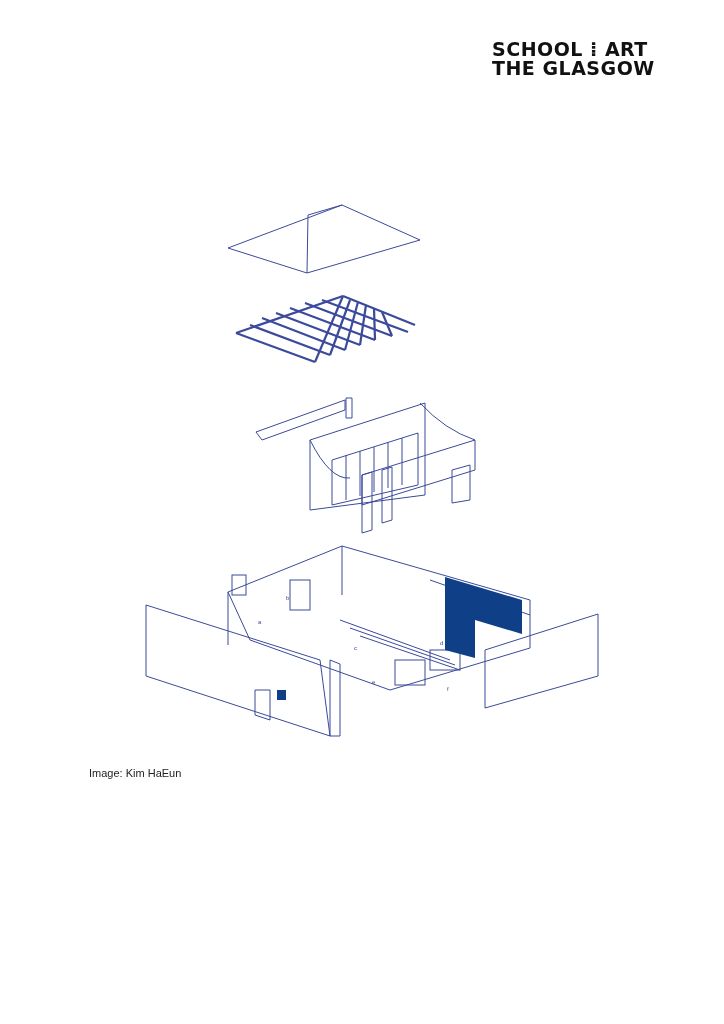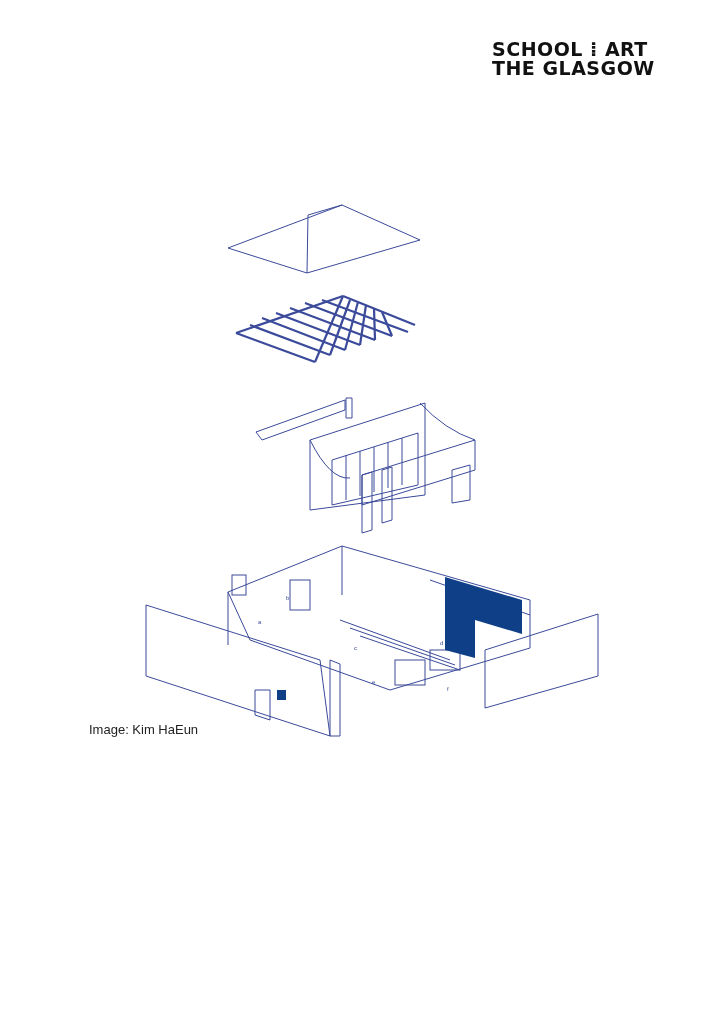--- a/index.html
+++ b/index.html
@@ -2,21 +2,21 @@
 <html><head>
 <meta charset="utf-8">
 <style>
   html, body { margin: 0; padding: 0; background: #ffffff; }
   body { width: 724px; height: 1024px; position: relative; overflow: hidden; font-family: "Liberation Sans", sans-serif; }
   .logo { position: absolute; left: 492px; top: 40px; width: 200px; font-family: "DejaVu Sans", sans-serif; font-weight: 900; color: #111; line-height: 19px; font-size: 19px; letter-spacing: 0.5px; }
   .logo .row { display: block; white-space: nowrap; }
   .title { position: absolute; left: 89px; top: 86px; font-family: "Liberation Sans", sans-serif; font-weight: bold; font-size: 17.5px; line-height: 23px; color: #111; }
   .title div { white-space: nowrap; }
   .drawing { position: absolute; left: 140px; top: 195px; width: 470px; height: 560px; }
-  .caption { position: absolute; left: 89px; top: 722px; font-size: 13px; color: #222; font-family: "Liberation Sans", sans-serif; }
+  .caption { position: absolute; left: 89px; top: 767px; font-size: 11px; color: #222; font-family: "Liberation Sans", sans-serif; }
 </style>
 </head>
 <body>
 
 <div class="logo">
   <span class="row">SCHOOL ⁞ ART</span>
   <span class="row">THE GLASGOW</span>
 </div>
 
 <div class="title">

